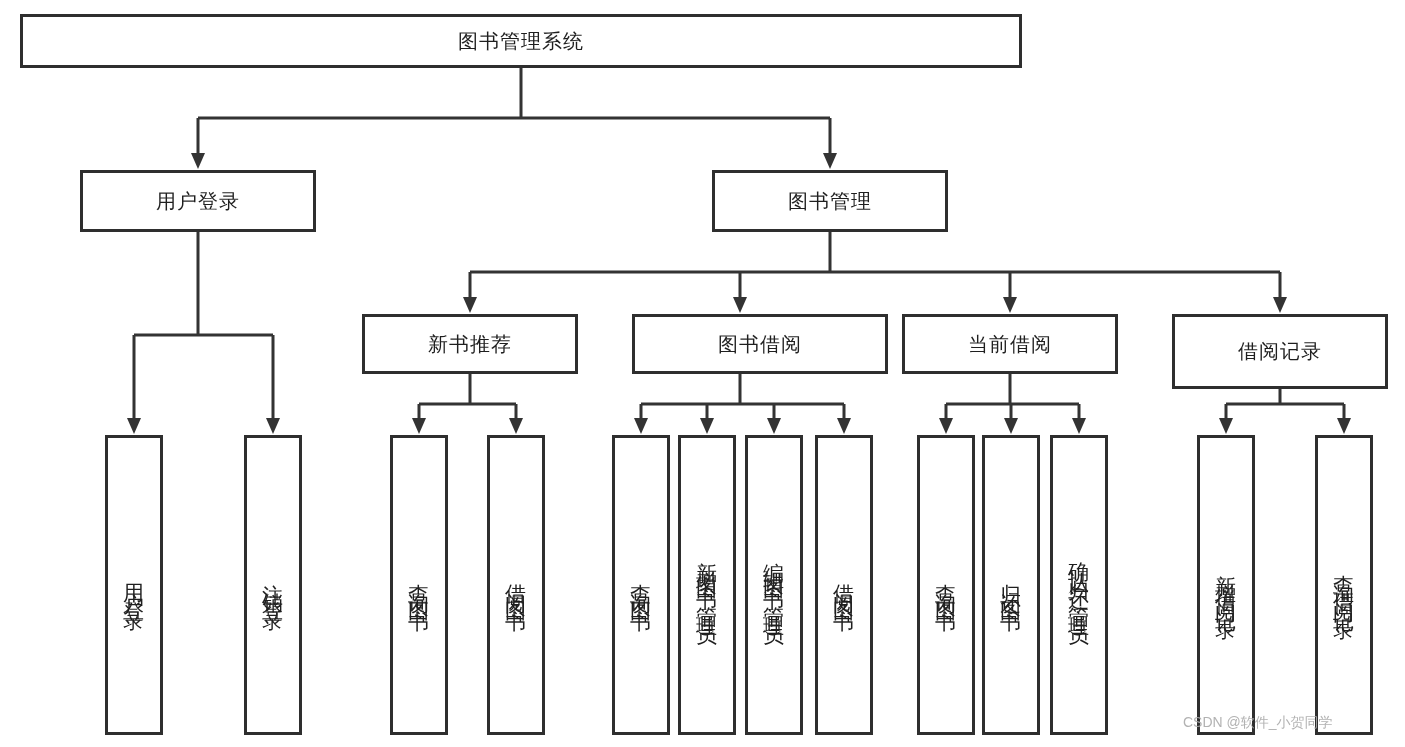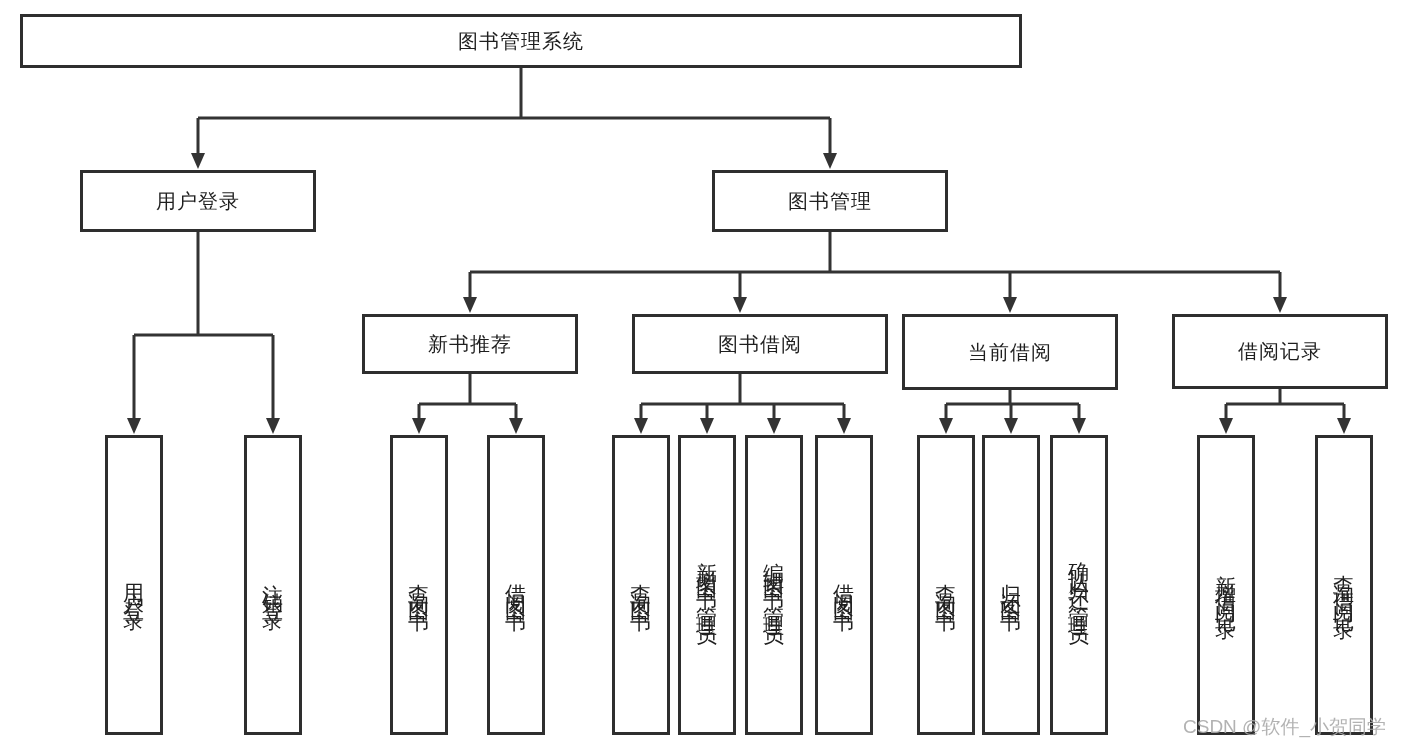--- a/index.html
+++ b/index.html
@@ -49,21 +49,21 @@
     text-orientation: mixed;
     font-size: 21px;
     letter-spacing: 9px;
     line-height: 1;
   }
   #watermark {
     position: absolute;
     left: 1183px;
     top: 714px;
     z-index: 3;
-    font-size: 19px;
+    font-size: 14px;
     color: rgba(170, 170, 170, 0.9);
     white-space: nowrap;
   }
 </style>
 </head>
 <body>
 
 <div id="canvas">
 
   <svg id="connectors" width="1405" height="747" viewBox="0 0 1405 747">
@@ -109,21 +109,21 @@
   <div class="box h" style="left:712px; top:170px; width:236px; height:62px">
     <span class="lbl">图书管理</span>
   </div>
 
   <div class="box h" style="left:362px; top:314px; width:216px; height:60px">
     <span class="lbl">新书推荐</span>
   </div>
   <div class="box h" style="left:632px; top:314px; width:256px; height:60px">
     <span class="lbl">图书借阅</span>
   </div>
-  <div class="box h" style="left:902px; top:314px; width:216px; height:76px">
+  <div class="box h" style="left:902px; top:314px; width:216px; height:60px">
     <span class="lbl">当前借阅</span>
   </div>
   <div class="box h" style="left:1172px; top:314px; width:216px; height:75px">
     <span class="lbl">借阅记录</span>
   </div>
 
   <div class="box v" style="left:105px">
     <span class="lbl">用户登录</span>
   </div>
   <div class="box v" style="left:244px">

